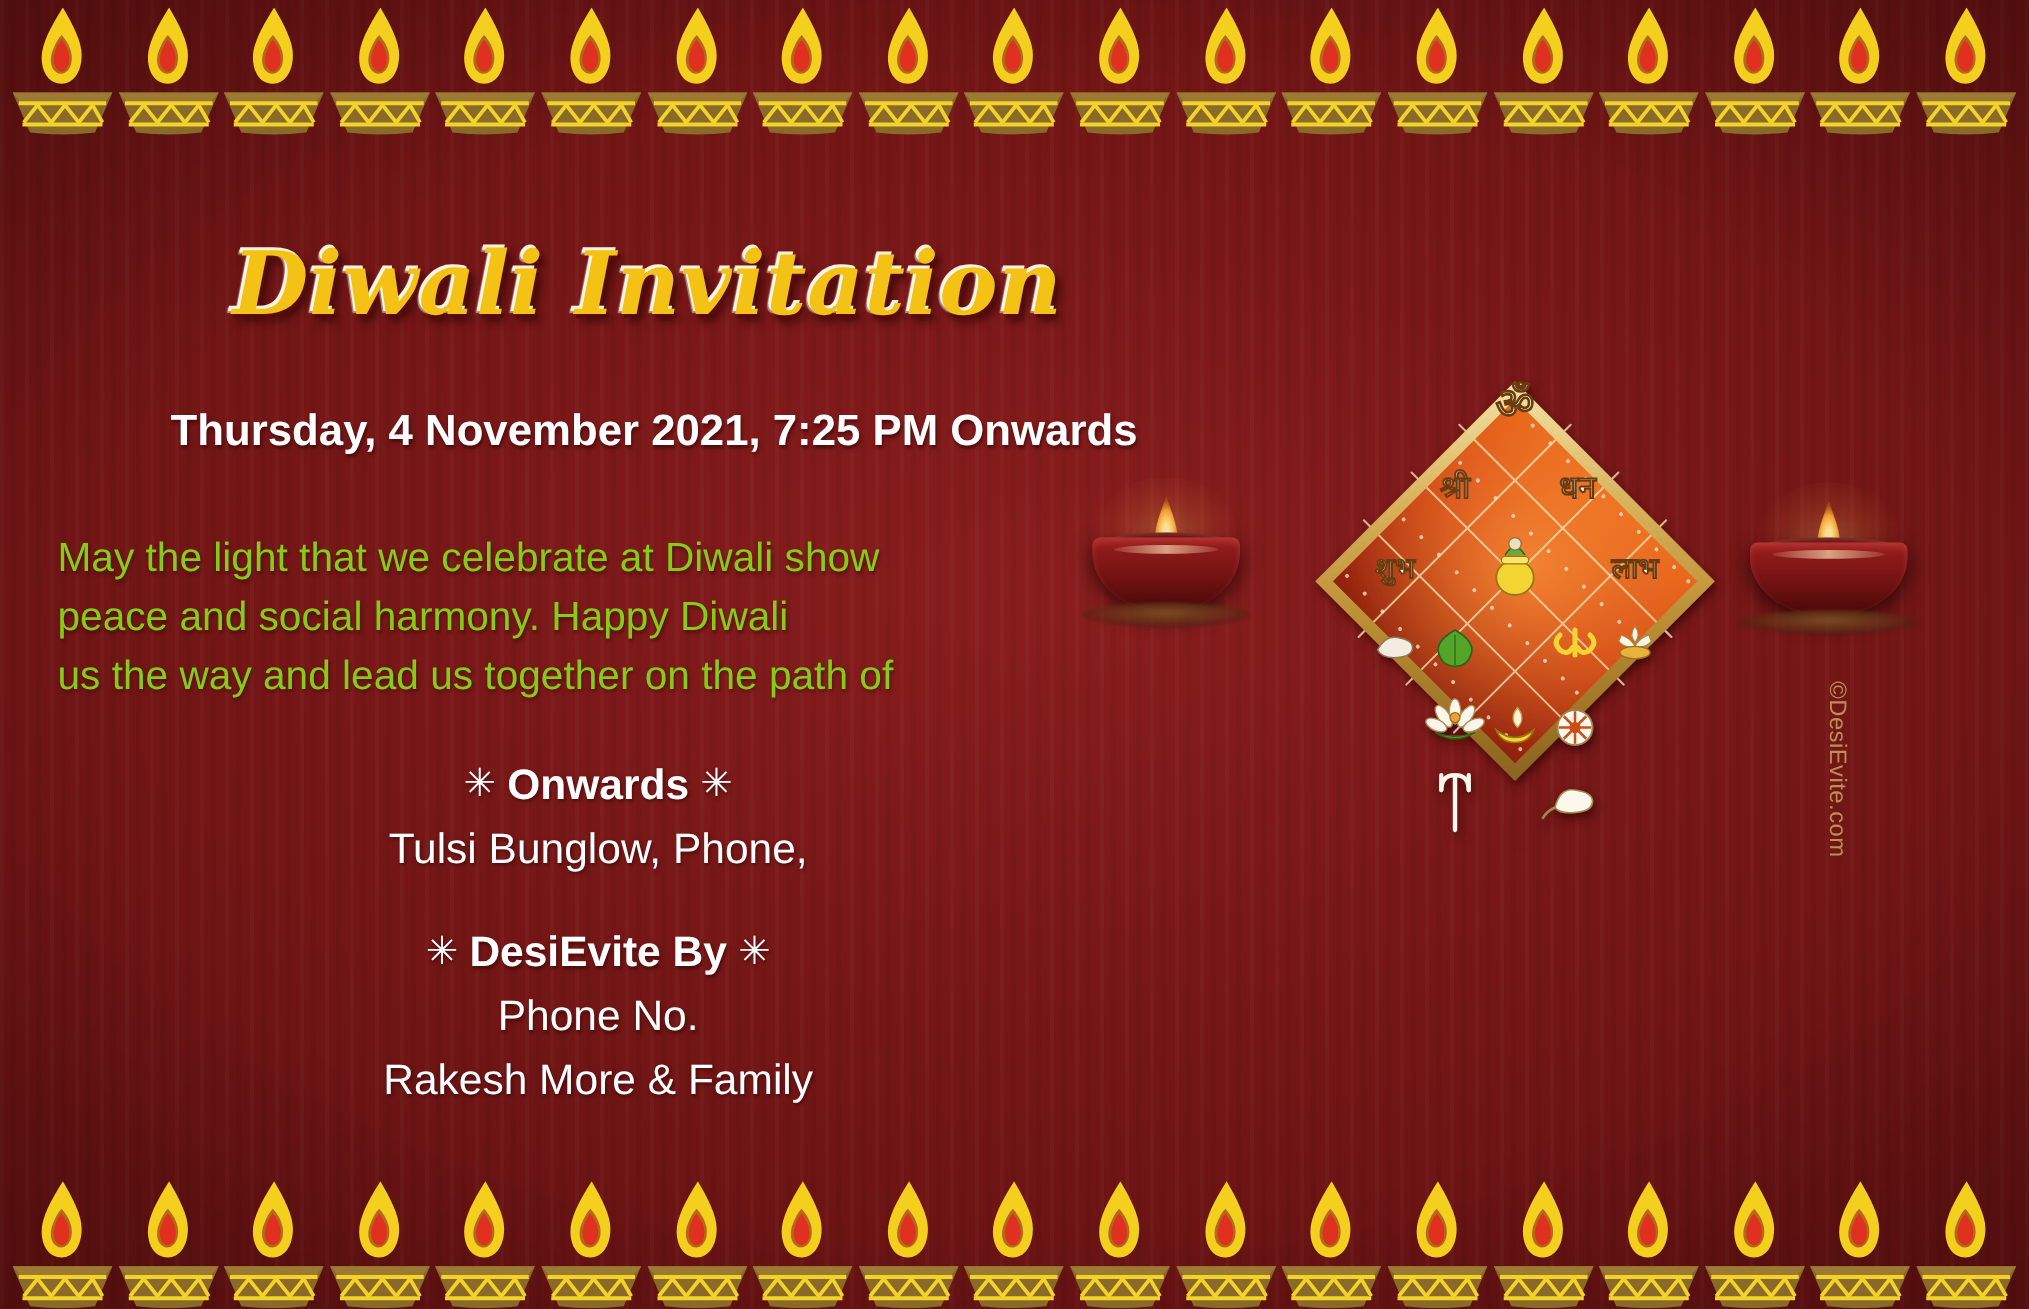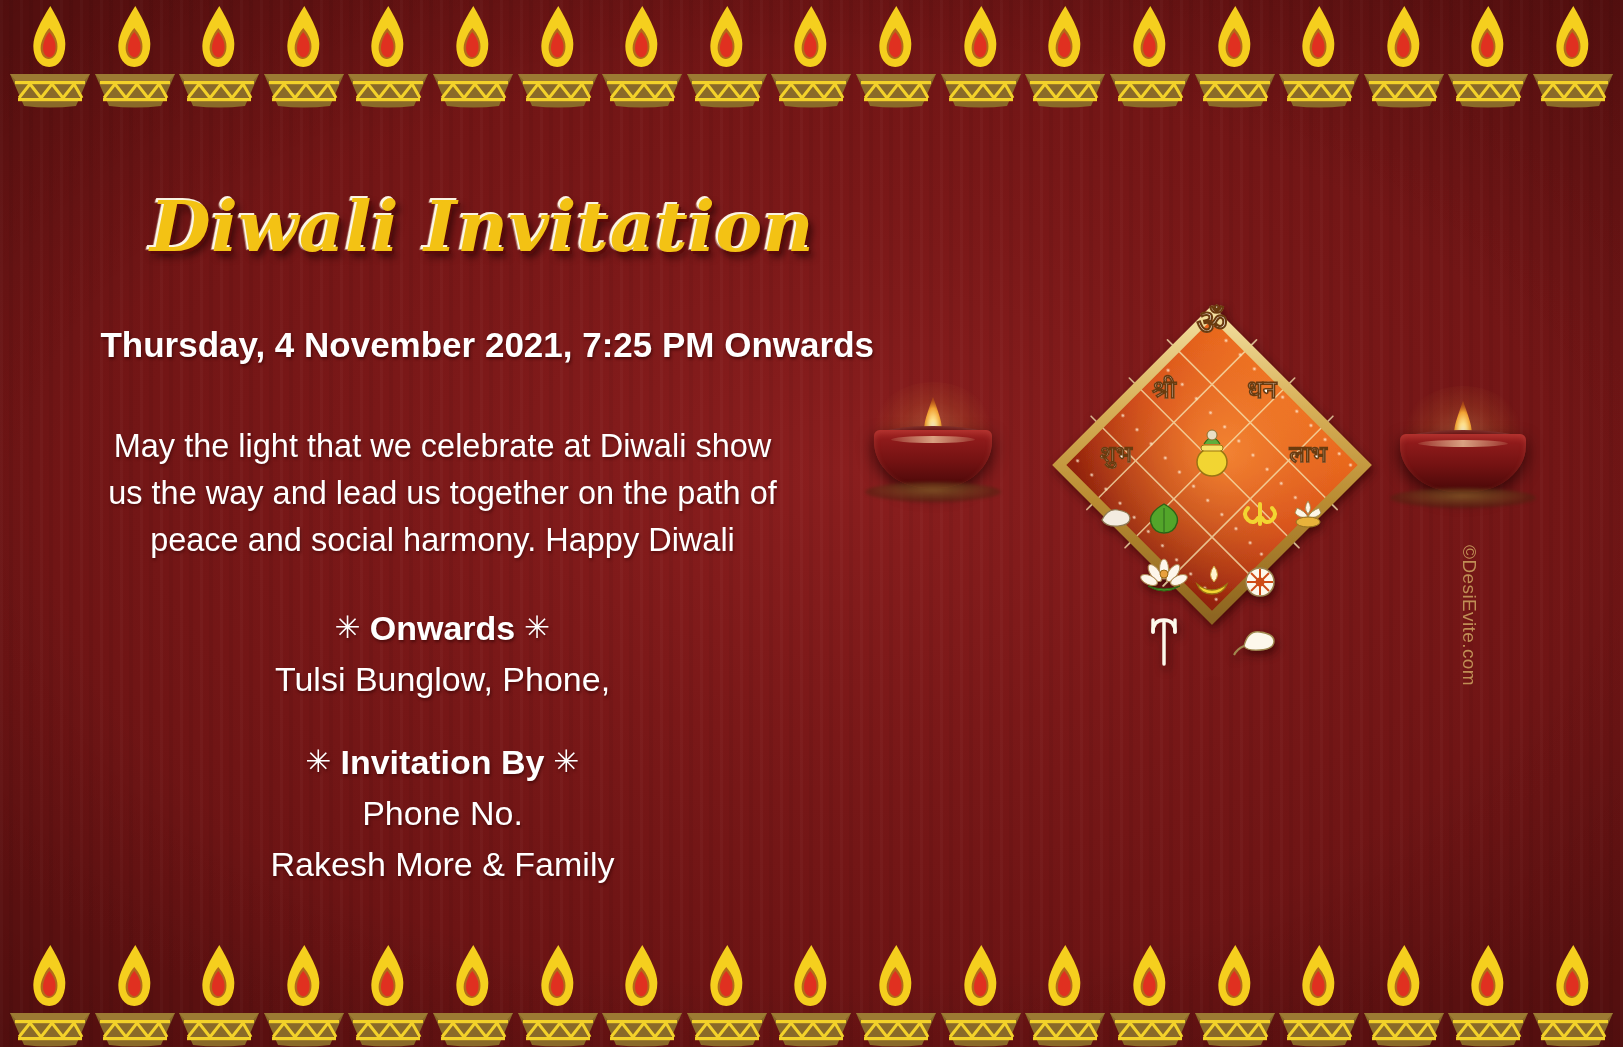--- a/index.html
+++ b/index.html
@@ -69,20 +69,21 @@
     position:absolute;
     left:50%; bottom:0;
     transform:translateX(-50%);
     width:80px; height:40px;
   }
 
   
   .content{
     position:absolute; inset:0;
     z-index:4;
+    margin-left:36px;
   }
 
   .title{
     position:absolute;
     left:150px; top:185px;
     font-family:"DejaVu Serif", serif;
     font-size:70px;
     font-weight:700;
     font-style:italic;
     letter-spacing:0.5px;
@@ -104,25 +105,24 @@
     font-weight:700;
     color:#ffffff;
     text-shadow:1px 2px 3px rgba(60,6,6,.75);
     white-space:nowrap;
   }
 
   .quote{
     position:absolute;
     left:10px; top:423px;
     width:865px;
-    text-align:center;
     font-size:32.5px;
     line-height:47px;
     font-weight:400;
-    color:#ffffff;
+    color:#84cc16;
     text-shadow:1px 2px 3px rgba(60,6,6,.60);
   }
 
   .block{
     position:absolute;
     left:10px;
     width:865px;
     text-align:center;
     color:#ffffff;
     text-shadow:1px 2px 3px rgba(60,6,6,.70);
@@ -741,34 +741,34 @@
   </div>
 
   <div class="content">
 
     <div class="title" id="title">Diwali Invitation</div>
 
     <div class="date-line" id="date-line">Thursday, 4 November 2021, 7:25 PM Onwards</div>
 
     <div class="quote" id="quote">
       <div>May the light that we celebrate at Diwali show</div>
+      <div>peace and social harmony. Happy Diwali</div>
       <div>us the way and lead us together on the path of</div>
-      <div>peace and social harmony. Happy Diwali</div>
     </div>
 
     <div class="block" id="address-block">
       <div class="block-heading">
         <span class="star">✳</span><span>Onwards</span><span class="star">✳</span>
       </div>
       <div class="block-value">Tulsi Bunglow, Phone,</div>
     </div>
 
     <div class="block" id="host-block">
       <div class="block-heading">
-        <span class="star">✳</span><span>Invitation By</span><span class="star">✳</span>
+        <span class="star">✳</span><span>DesiEvite By</span><span class="star">✳</span>
       </div>
       <div class="block-value">Phone No.</div>
       <div class="block-value">Rakesh More &amp; Family</div>
     </div>
 
   </div>
 
   <div class="border-strip border-bottom" id="border-bottom" style="justify-content: space-between; padding-left: 8px; padding-right: 8px;">
       <div class="diya">
         <div class="flame"><svg viewBox="0 0 34 62" xmlns="http://www.w3.org/2000/svg">

